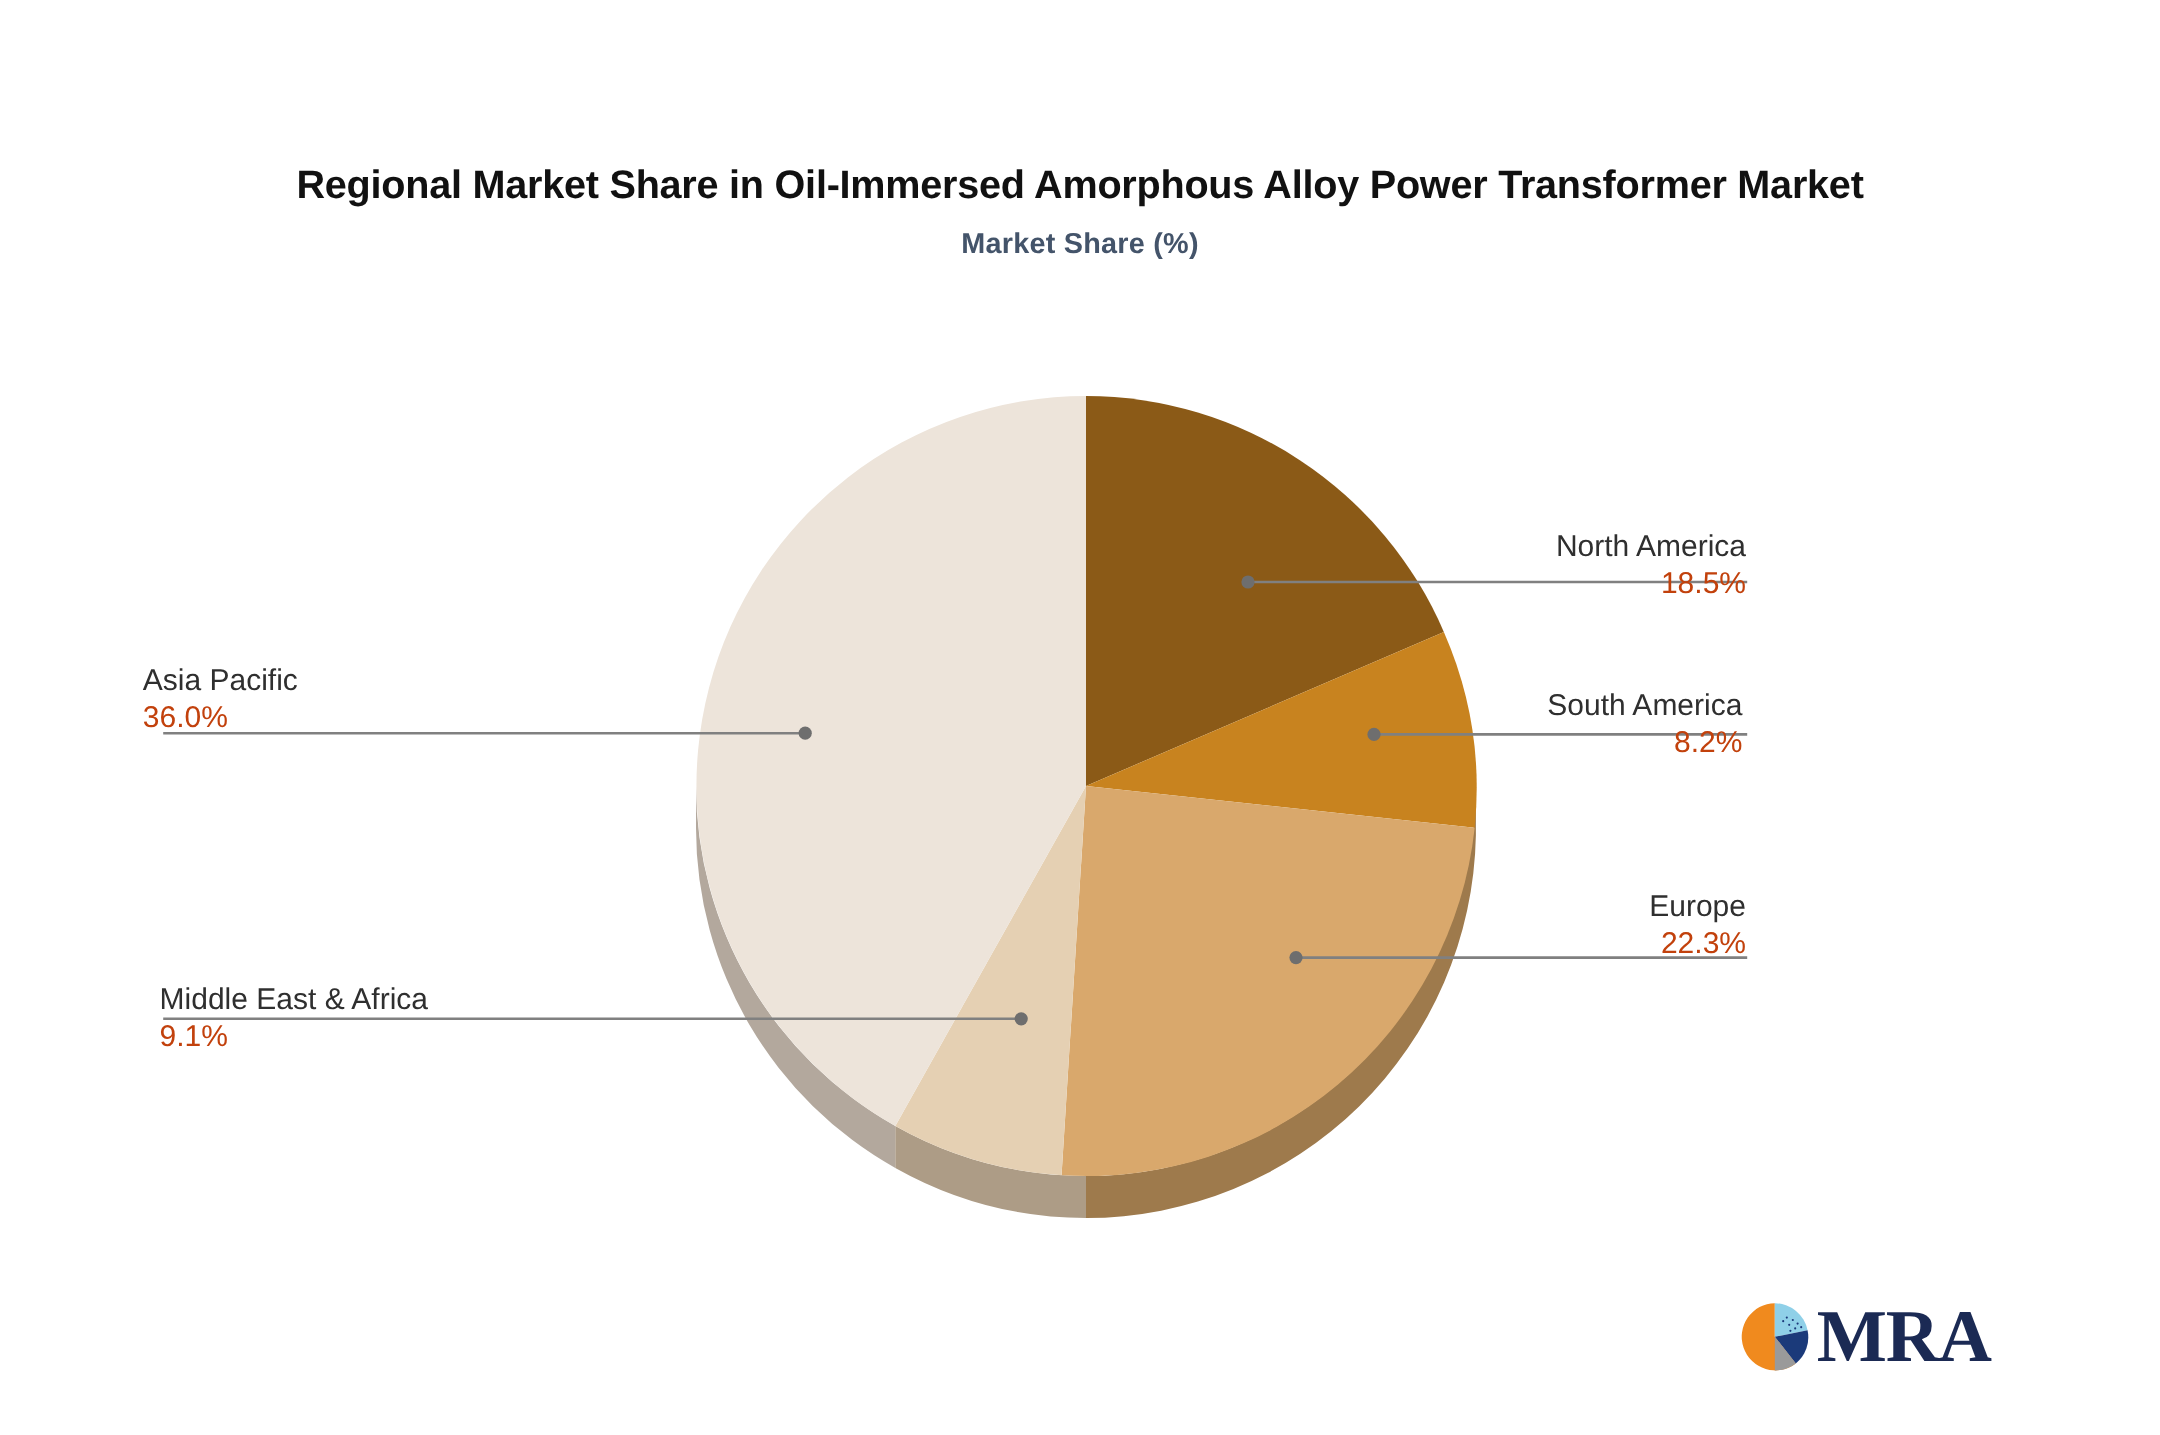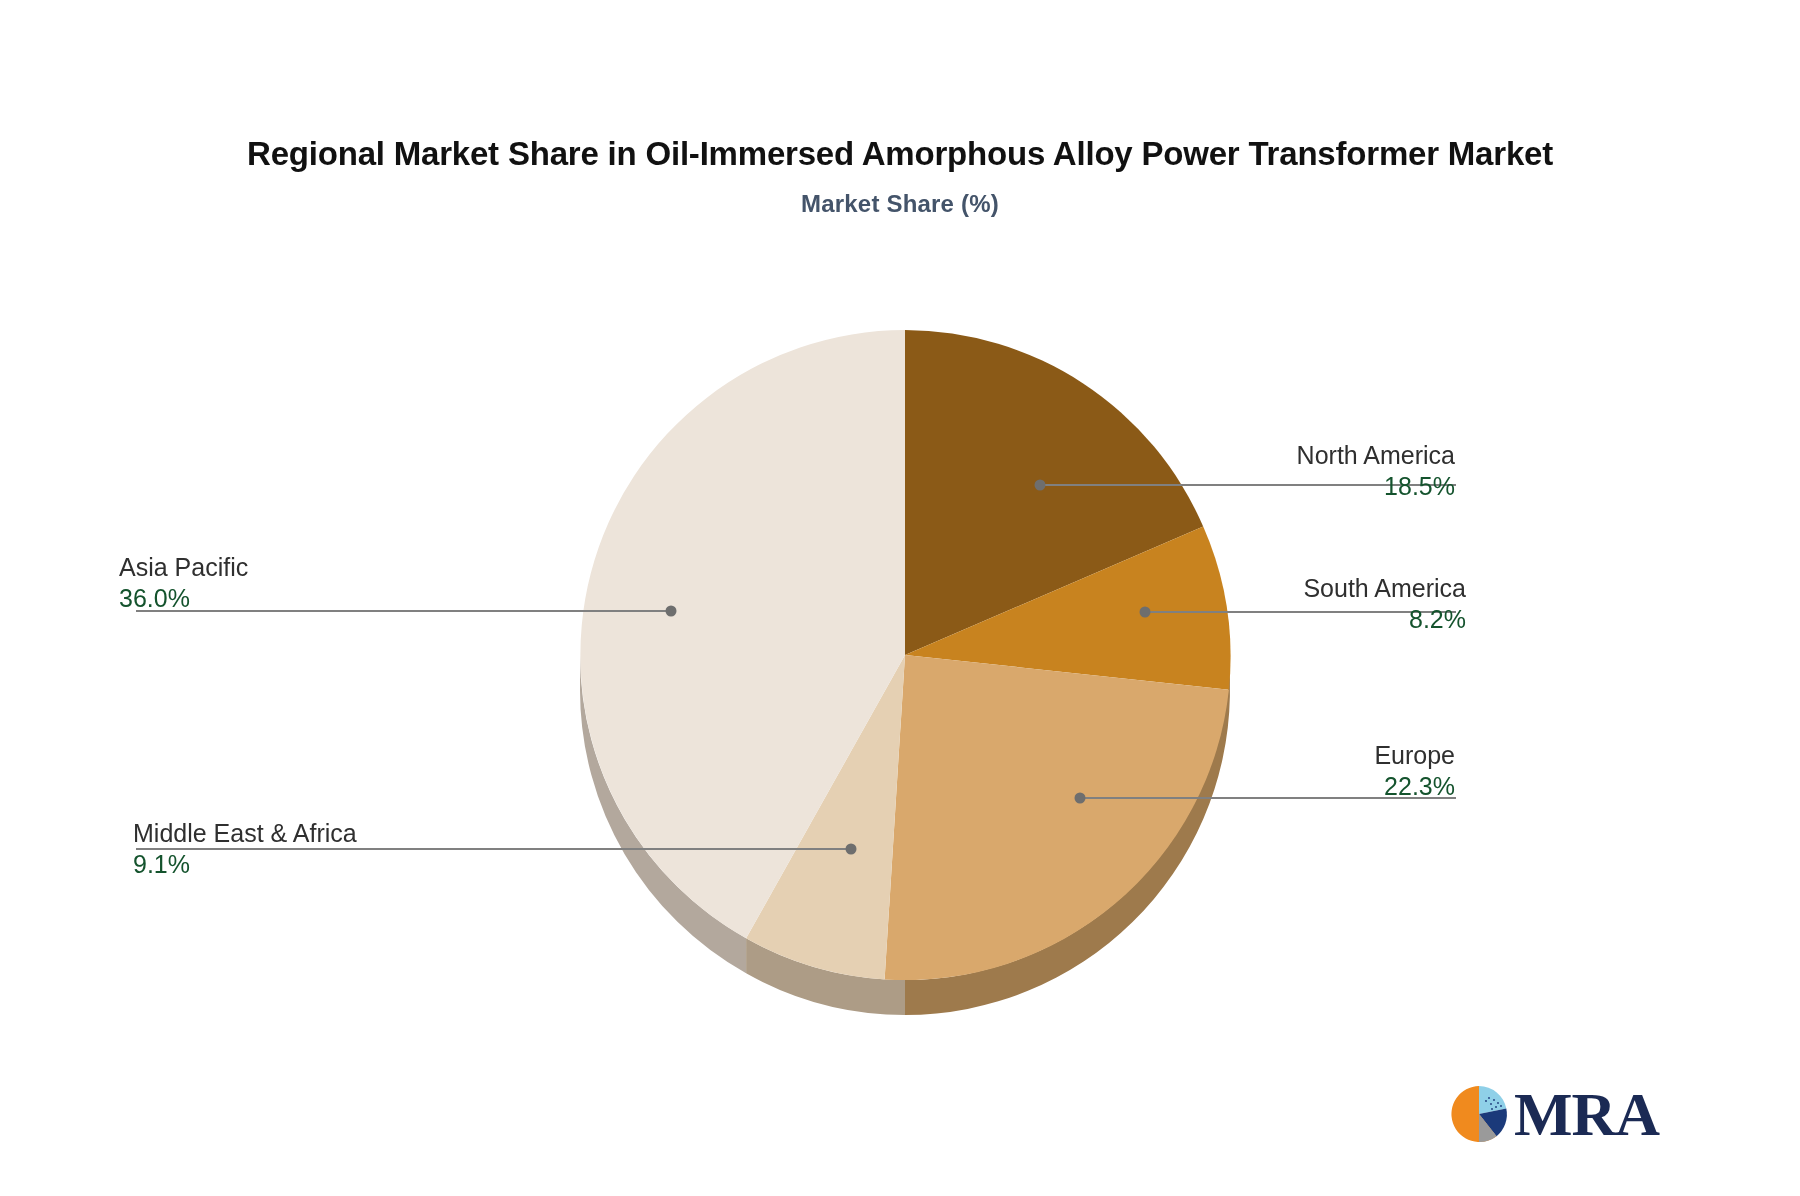--- a/index.html
+++ b/index.html
@@ -30,21 +30,21 @@
   #chart { position:absolute; left:0; top:0; width:1800px; height:1196px; }
 
   
   .lbl { position:absolute; white-space:nowrap; }
   .lbl .name {
     display:block;
     font-size:25px; color:#2f2f2f; line-height:30px;
   }
   .lbl .pct {
     display:block;
-    font-size:25px; color:#14532d; line-height:32px;
+    font-size:25px; color:#c2410c; line-height:32px;
   }
   .lbl.right { text-align:right; }
   .lbl.left  { text-align:left; }
 
   
   #logo {
     position:absolute; left:1448px; top:1035px;
     display:flex; align-items:center; gap:4px;margin-top:48px;
   }
   #logo .wordmark {
@@ -116,21 +116,21 @@
       <circle cx="671" cy="611" r="5.5"></circle>
       <circle cx="851" cy="849" r="5.5"></circle>
     </g>
   </svg>
 
   <div class="lbl right" style="right:345px; top:420px;margin-top:20px;">
     <span class="name">North America</span>
     <span class="pct">18.5%</span>
   </div>
 
-  <div class="lbl right" style="right:334px; top:573px;">
+  <div class="lbl right" style="right:348px; top:573px;">
     <span class="name">South America</span>
     <span class="pct">8.2%</span>
   </div>
 
   <div class="lbl right" style="right:345px; top:740px;">
     <span class="name">Europe</span>
     <span class="pct">22.3%</span>
   </div>
 
   <div class="lbl left" style="left:119px; top:552px;">

